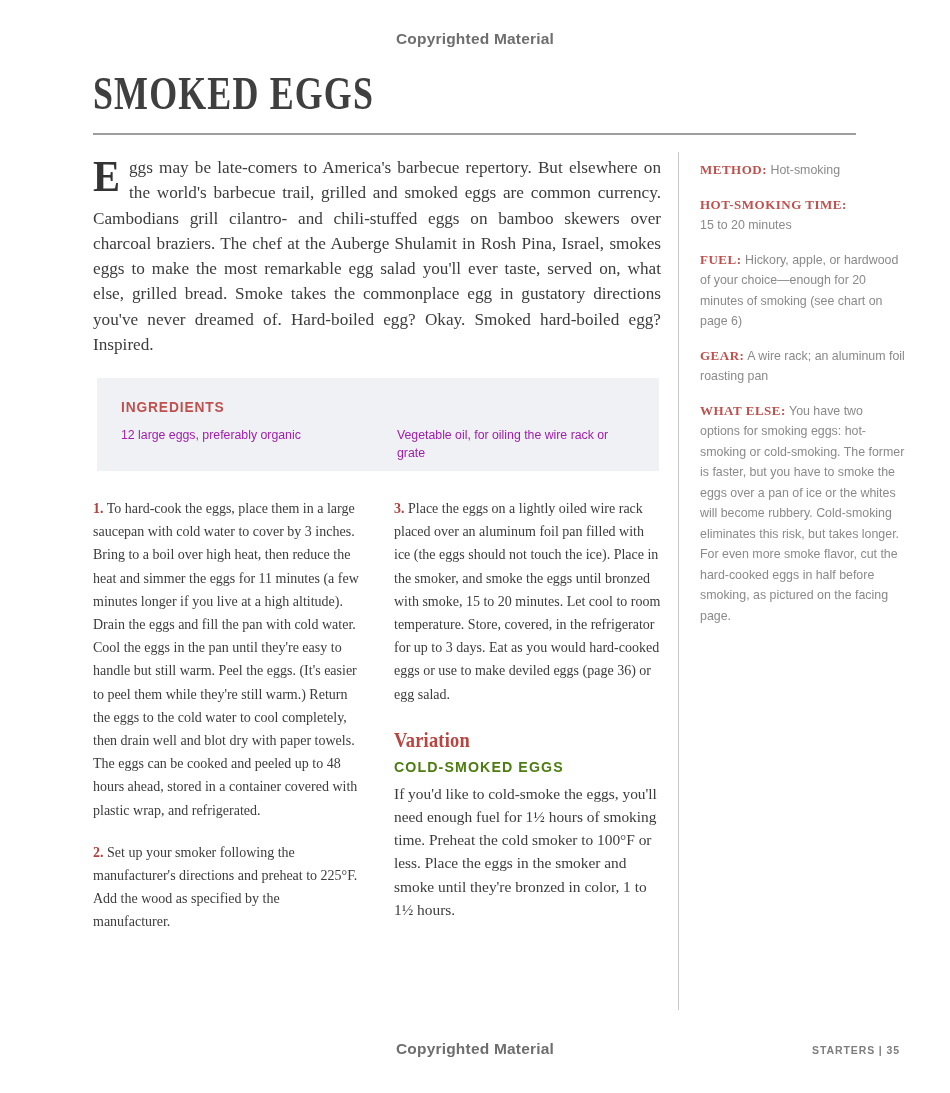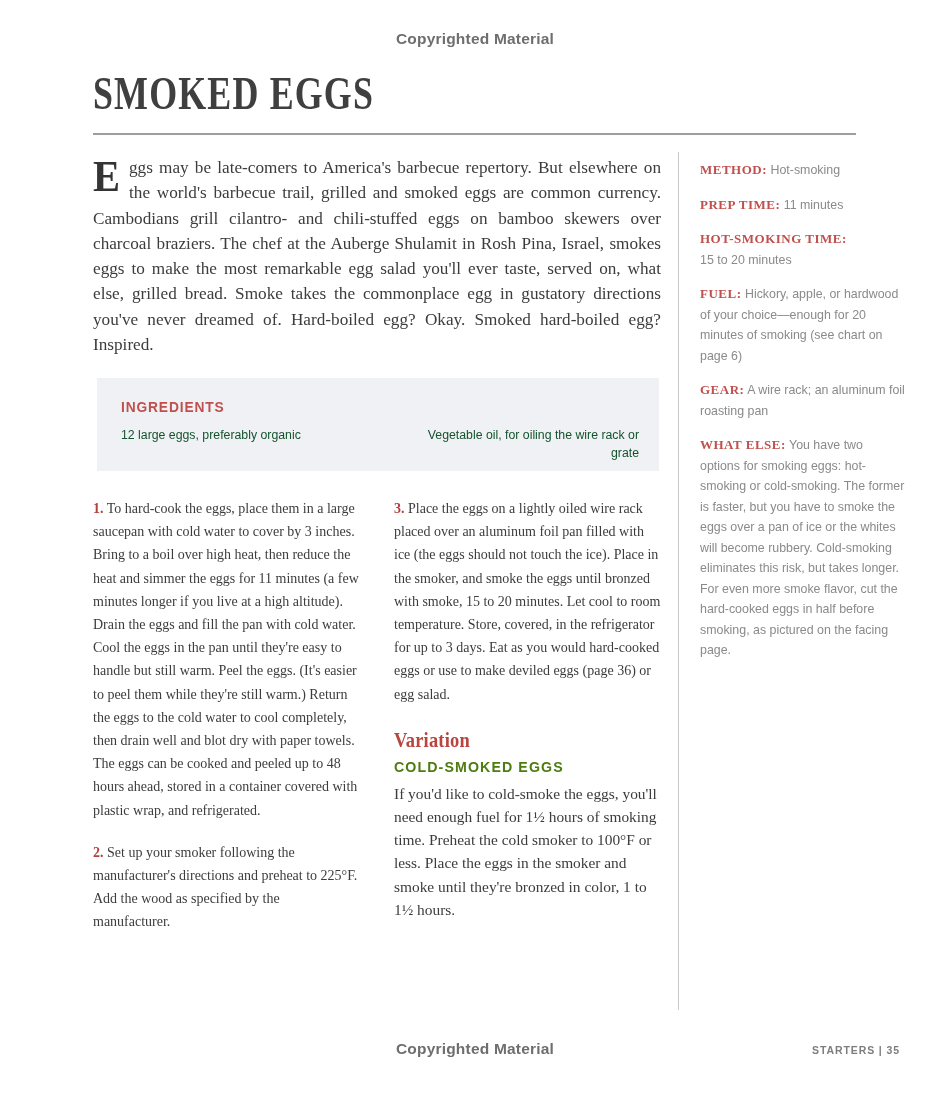--- a/index.html
+++ b/index.html
@@ -125,29 +125,29 @@
     top: 48px;
     left: 24px;
     width: 518px;
     display: flex;
     gap: 0;
   }
   .ing-item {
     font-family: "Liberation Sans", sans-serif;
     font-size: 12.3px;
     line-height: 18px;
-    color: #14532d;
+    color: #a21caf;
   }
   .ing-item.first {
     width: 276px;
     text-align: left;
   }
   .ing-item.second {
     width: 242px;
-    text-align: right;
+    text-align: left;
   }
 
   
   .steps-wrap {
     position: absolute;
     top: 497px;
     left: 93px;
     width: 568px;
     display: flex;
     gap: 34px;
@@ -288,22 +288,20 @@
       <p class="variation-body">If you'd like to cold-smoke the eggs, you'll need enough fuel for 1½ hours of smoking time. Preheat the cold smoker to 100°F or less. Place the eggs in the smoker and smoke until they're bronzed in color, 1 to 1½ hours.</p>
     </div>
 
   </div>
 
   <div class="sidebar">
 
     <p class="side-entry"><span class="side-label">METHOD:</span>
       <span>Hot-smoking</span></p>
 
-    <p class="side-entry"><span class="side-label">PREP TIME:</span>
-      <span>11 minutes</span></p>
 
     <p class="side-entry"><span class="side-label">HOT-SMOKING TIME:</span><br>
       <span>15 to 20 minutes</span></p>
 
     <p class="side-entry"><span class="side-label">FUEL:</span>
       <span>Hickory, apple, or hardwood of your choice—enough for 20 minutes of smoking (see chart on page 6)</span></p>
 
     <p class="side-entry"><span class="side-label">GEAR:</span>
       <span>A wire rack; an aluminum foil roasting pan</span></p>
 

